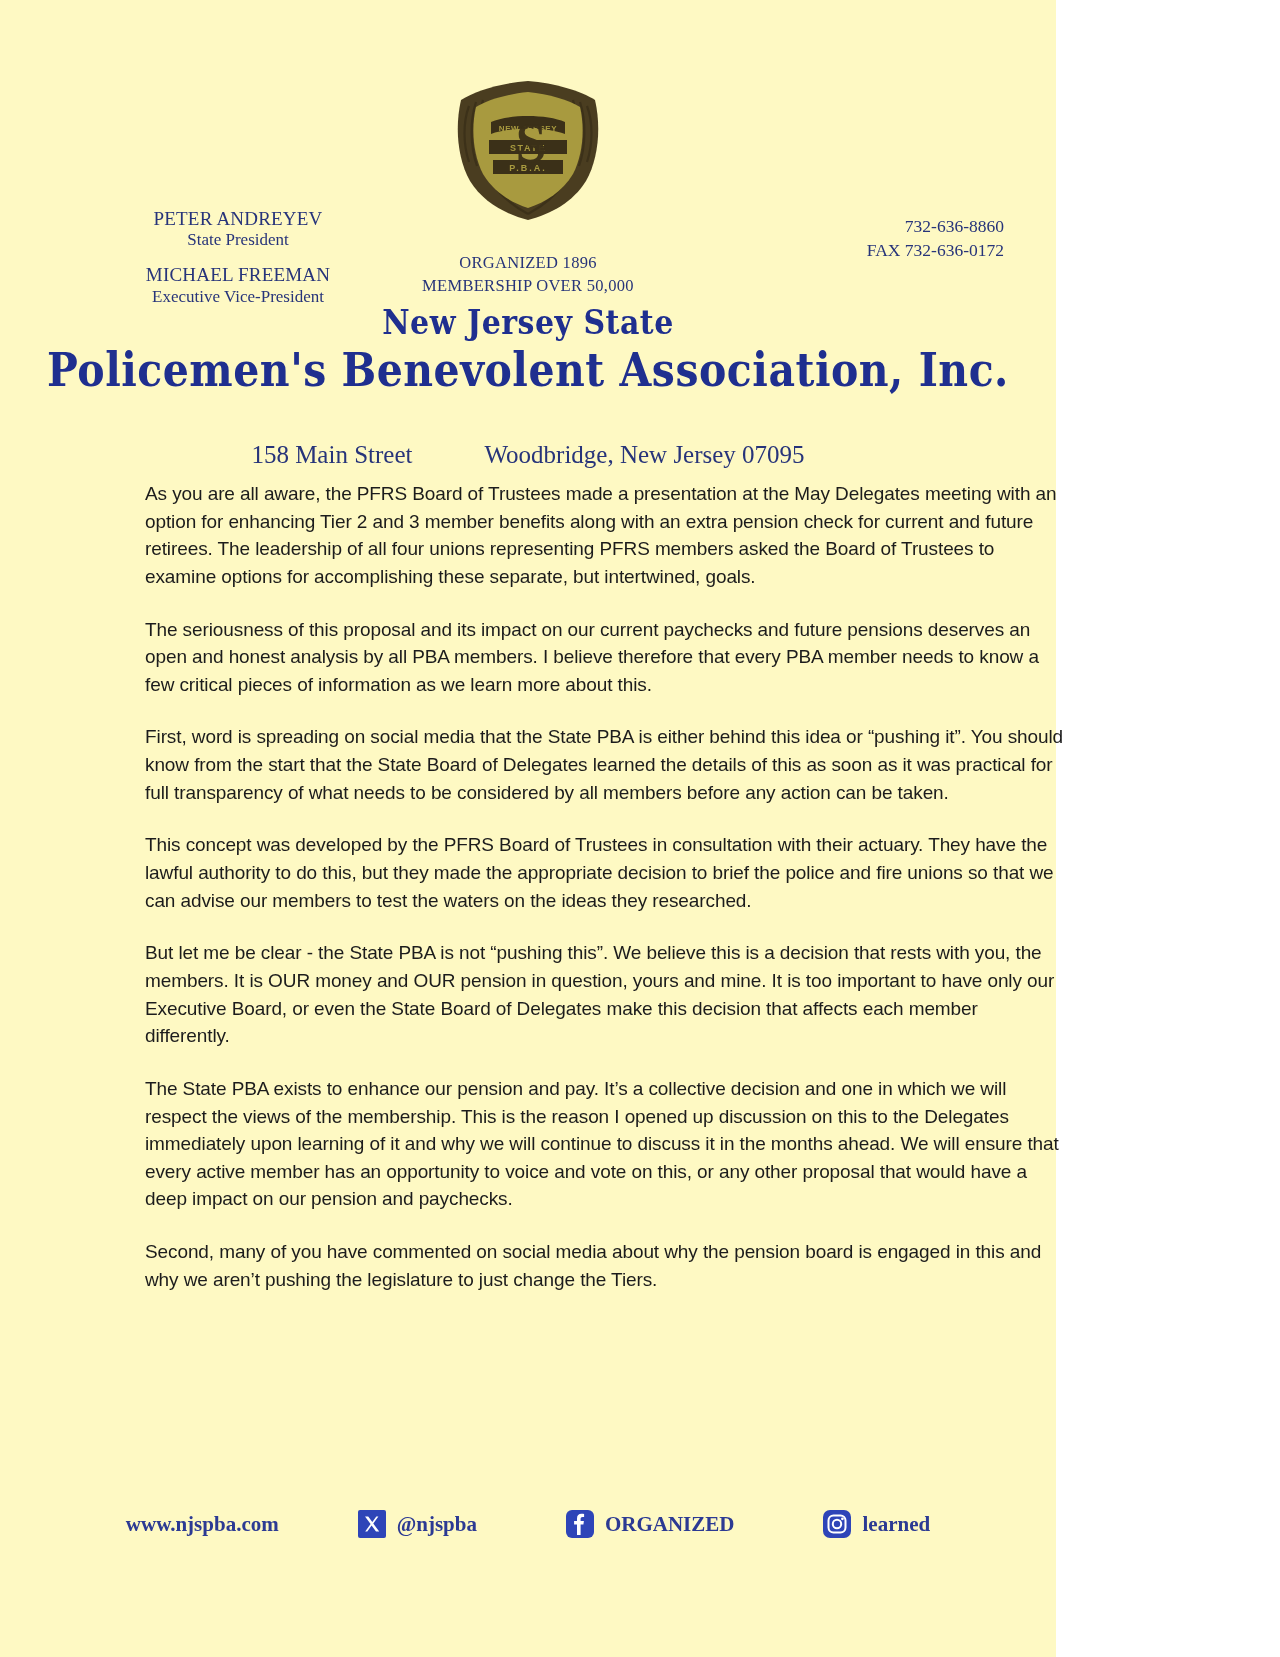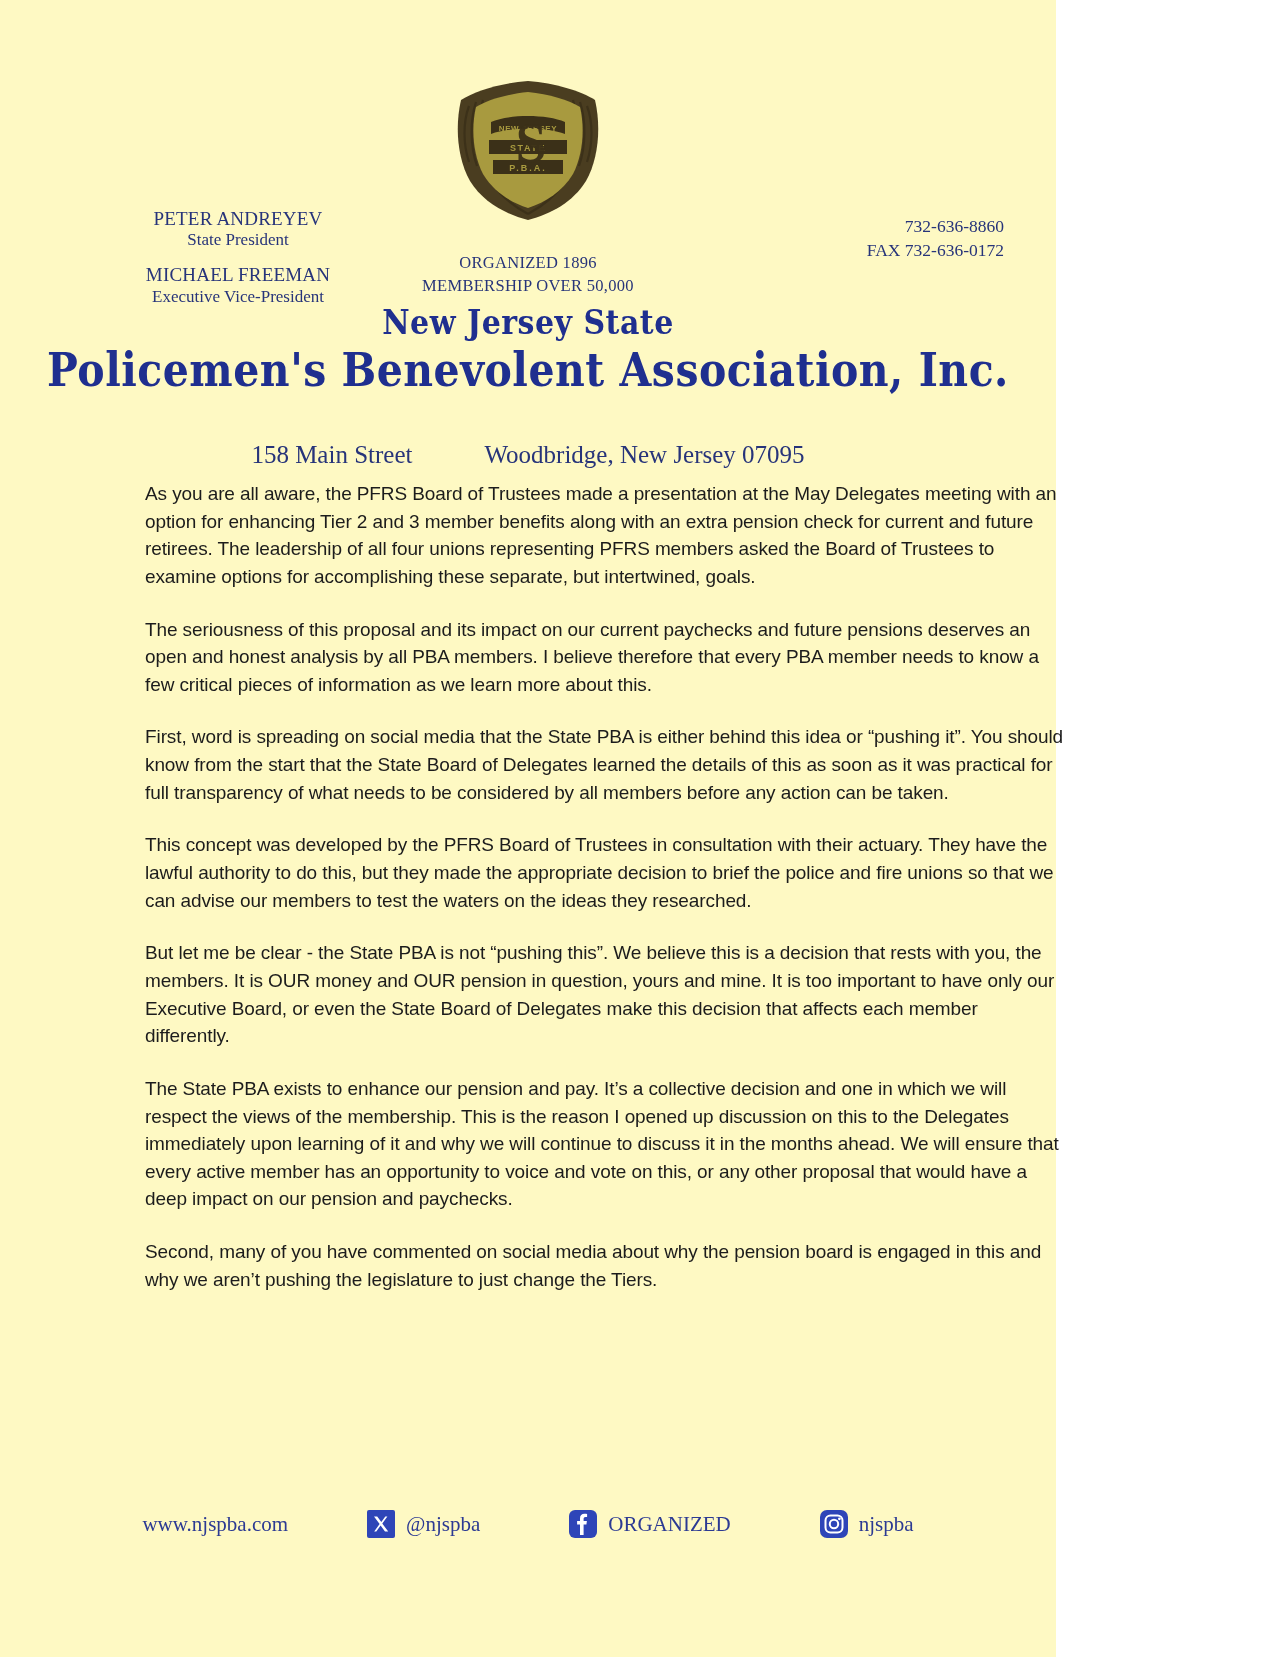--- a/index.html
+++ b/index.html
@@ -174,21 +174,21 @@
   .sm-icon {
     width: 30px;
     height: 30px;
     display: inline-flex;
     align-items: center;
     justify-content: center;
     flex: none;
   }
   .sm-icon svg { display: block; }
 
-  .footer-label { white-space: nowrap; }
+  .footer-label { white-space: nowrap; font-weight: bold; }
 </style>
 </head>
 <body>
 
 <div class="page">
 
   <div class="letterhead">
 
     <div class="badge-wrap">
       <svg class="badge-svg" width="170" height="145" viewBox="0 0 170 145" aria-hidden="true">
@@ -298,17 +298,17 @@
 
     <div class="footer-item">
       <span class="sm-icon">
         <svg width="30" height="30" viewBox="0 0 30 30" aria-hidden="true">
           <rect x="1" y="1" width="28" height="28" rx="7" fill="#2e45b8"></rect>
           <rect x="6.5" y="6.5" width="17" height="17" rx="5" fill="none" stroke="#ffffff" stroke-width="2"></rect>
           <circle cx="15" cy="15" r="4.2" fill="none" stroke="#ffffff" stroke-width="2"></circle>
           <circle cx="20.4" cy="9.8" r="1.4" fill="#ffffff"></circle>
         </svg>
       </span>
-      <span class="footer-label">njspba</span>
+      <span class="footer-label">learned</span>
     </div>
   </div>
 
 </div>
 
 </body></html>

